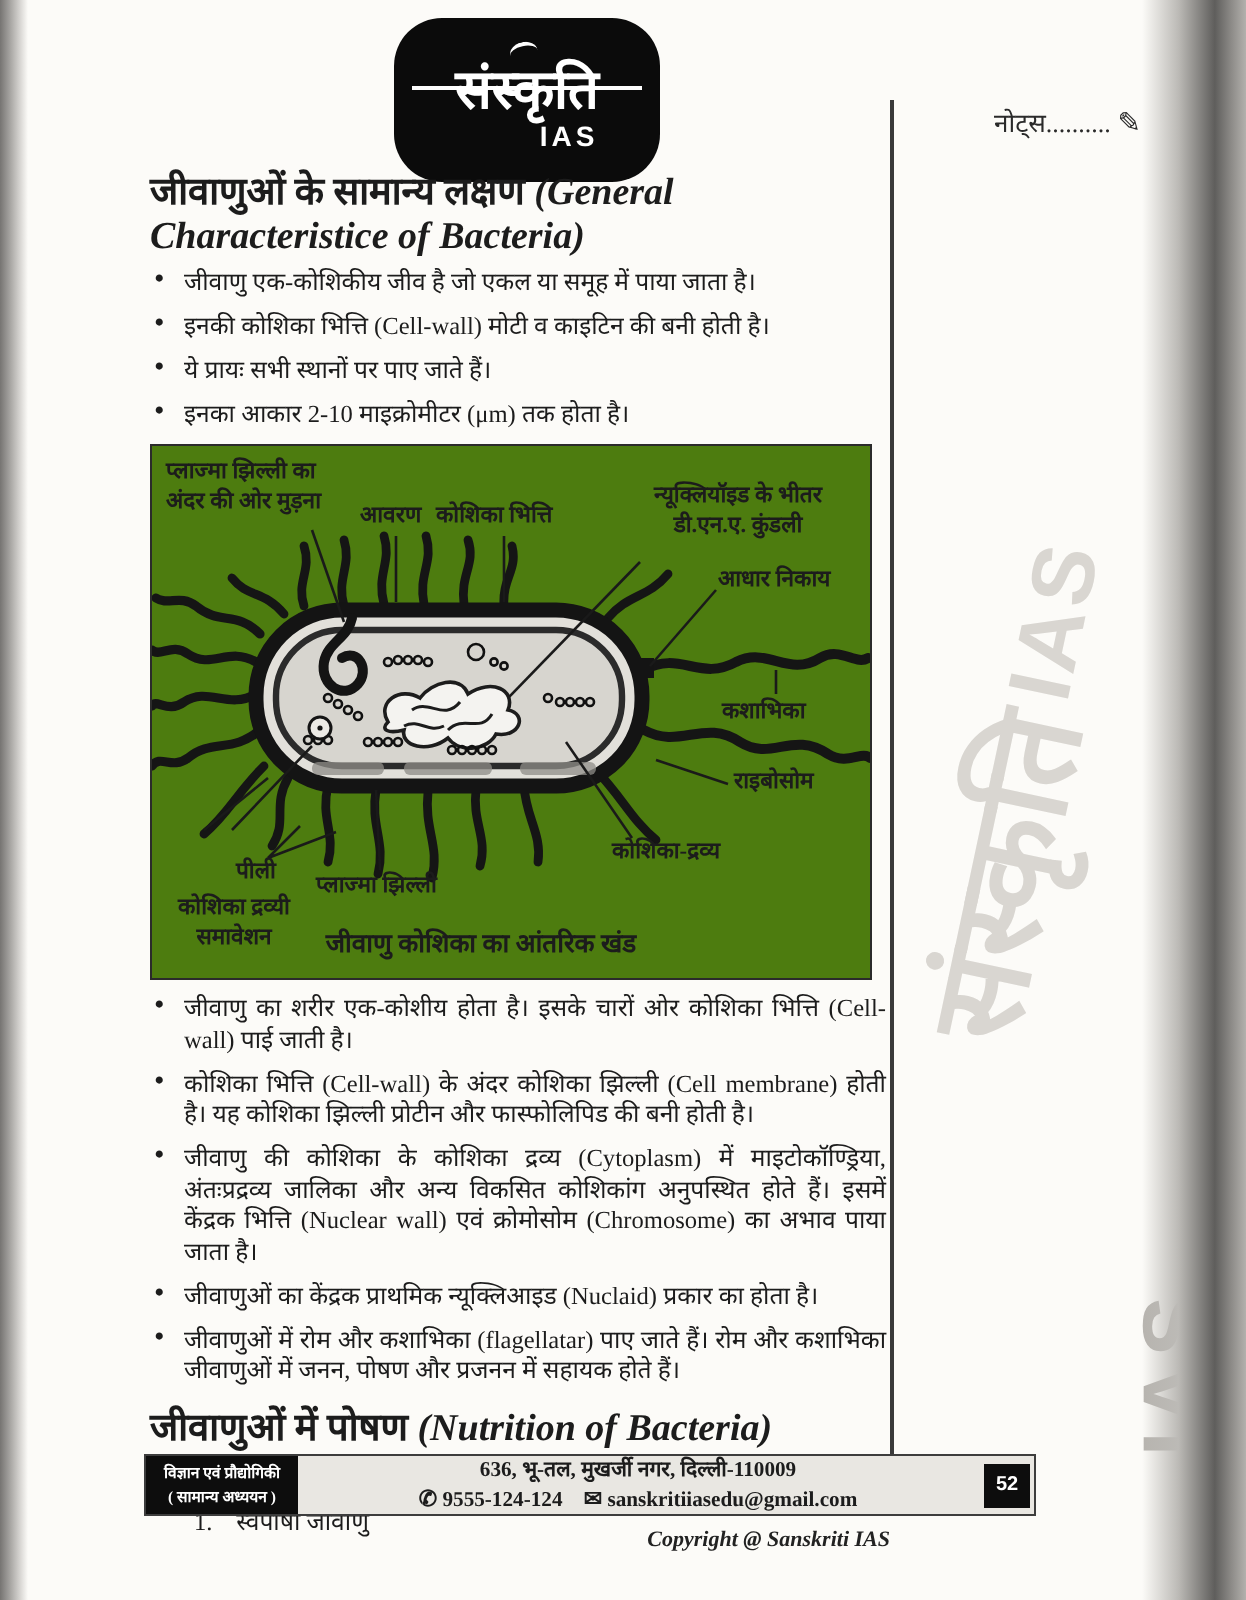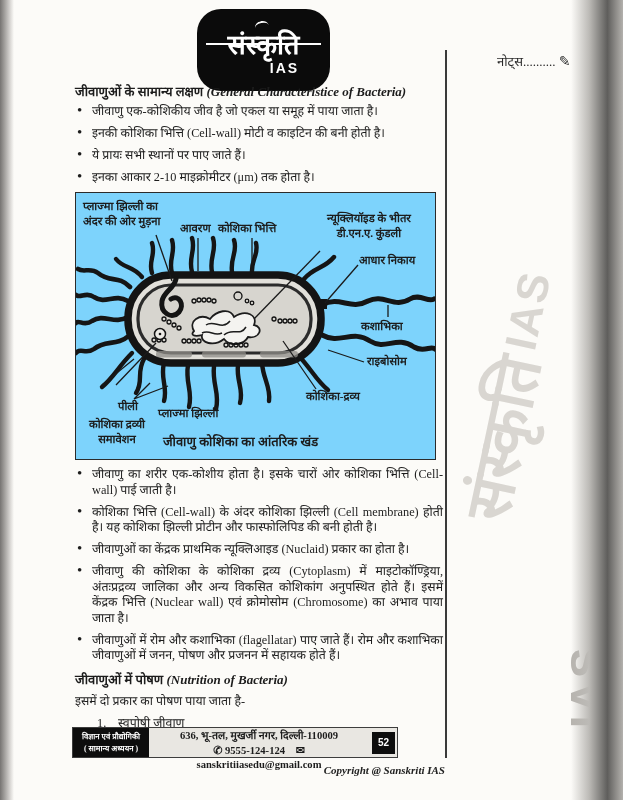--- a/index.html
+++ b/index.html
@@ -29,40 +29,40 @@
   .logo .hi{position:relative;color:#fff;font-size:27px;font-weight:bold;line-height:1;margin-top:8px;z-index:1;}
   .logo .en{position:relative;color:#fff;font-family:"Liberation Sans",sans-serif;font-size:14px;font-weight:bold;letter-spacing:2px;margin:1px 0 0 42px;z-index:1;}
 
   .notes-line{position:absolute;left:497px;top:52px;font-size:13px;color:#2a2a2a;z-index:7;white-space:nowrap;}
   .notes-line .pen{font-size:14px;}
 
   .vrule{position:absolute;left:445px;top:50px;width:1.5px;height:708px;background:#3a3a3a;z-index:5;}
 
   
   .content{position:absolute;left:75px;top:82px;width:368px;z-index:4;}
-  .sec-title{font-size:13px;font-weight:bold;margin:0 0 4px 0;}
+  .sec-title{font-size:19px;font-weight:bold;margin:0 0 4px 0;}
   .sec-title .en{font-style:italic;}
   .bullets{list-style:none;margin:0;padding:0;}
   .bullets li{position:relative;padding-left:17px;font-size:12.3px;line-height:15.5px;margin-bottom:6.5px;text-align:justify;}
   .bullets li::before{content:"•";position:absolute;left:2px;top:-1px;font-size:15px;}
   .mt6{margin-top:6px;} .mt7{margin-top:7px;}
 
   
-  .figure{position:relative;width:359px;height:266px;border:1.5px solid #2b2b2b;margin-top:4px;background:#7dd3fc;}
+  .figure{position:relative;width:359px;height:266px;border:1.5px solid #2b2b2b;margin-top:4px;background:#4d7c0f;}
   .figure svg{position:absolute;left:0;top:0;}
   .fig-label{position:absolute;font-size:11.3px;font-weight:bold;line-height:1.3;white-space:pre-line;z-index:2;}
   .fig-caption{position:absolute;left:0;right:30px;top:239px;text-align:center;font-size:13px;font-weight:bold;z-index:2;}
 
   .nut-intro{font-size:12.3px;margin-top:4px;}
   .numlist{list-style:none;margin:4px 0 0 0;padding:0 0 0 22px;}
   .numlist li{font-size:12.3px;line-height:21px;}
   .numlist .num{display:inline-block;width:18px;}
 
   
-  .footer-bar{position:absolute;left:72px;top:727px;width:326px;height:31px;border:1px solid #3d3d3d;background:#e9e7e2;z-index:5;box-sizing:border-box;}
+  .footer-bar{position:absolute;left:72px;top:727px;width:446px;height:31px;border:1px solid #3d3d3d;background:#e9e7e2;z-index:5;box-sizing:border-box;}
   .footer-left{position:absolute;left:0;top:0;width:76px;height:100%;background:#0d0d0d;color:#fff;
     display:flex;flex-direction:column;align-items:center;justify-content:center;font-size:7.8px;font-weight:bold;line-height:1.5;}
   .footer-center{position:absolute;left:78px;right:30px;top:1px;text-align:center;font-weight:bold;}
   .footer-center .l1{font-size:10.6px;line-height:14px;}
   .footer-center .l2{font-size:10.6px;line-height:14px;}
   .footer-center .icn{font-size:11px;}
   .page-num{position:absolute;right:2px;top:3.5px;width:23px;height:22px;background:#0d0d0d;color:#fff;
     font-family:"Liberation Sans",sans-serif;font-size:10px;font-weight:bold;display:flex;align-items:center;justify-content:center;}
   .copyright{position:absolute;right:178px;top:764px;font-size:11px;font-style:italic;font-weight:bold;color:#222;z-index:5;}
 </style>
@@ -228,22 +228,22 @@
       <div class="fig-label" style="left:82px;top:213px;">प्लाज्मा झिल्ली</div>
       <div class="fig-label" style="left:42px;top:206px;">पीली</div>
       <div class="fig-label" style="left:2px;top:192px;width:78px;text-align:center;margin-top:32px;">कोशिका द्रव्यी
 समावेशन</div>
       <div class="fig-caption">जीवाणु कोशिका का आंतरिक खंड</div>
     </div>
 
     <ul class="bullets mt7">
       <li>जीवाणु का शरीर एक-कोशीय होता है। इसके चारों ओर कोशिका भित्ति (Cell-wall) पाई जाती है।</li>
       <li>कोशिका भित्ति (Cell-wall) के अंदर कोशिका झिल्ली (Cell membrane) होती है। यह कोशिका झिल्ली प्रोटीन और फास्फोलिपिड की बनी होती है।</li>
+      <li>जीवाणु की कोशिका के कोशिका द्रव्य (Cytoplasm) में माइटोकॉण्ड्रिया, अंतःप्रद्रव्य जालिका और अन्य विकसित कोशिकांग अनुपस्थित होते हैं। इसमें केंद्रक भित्ति (Nuclear wall) एवं क्रोमोसोम (Chromosome) का अभाव पाया जाता है।</li>
       <li>जीवाणुओं का केंद्रक प्राथमिक न्यूक्लिआइड (Nuclaid) प्रकार का होता है।</li>
-      <li>जीवाणु की कोशिका के कोशिका द्रव्य (Cytoplasm) में माइटोकॉण्ड्रिया, अंतःप्रद्रव्य जालिका और अन्य विकसित कोशिकांग अनुपस्थित होते हैं। इसमें केंद्रक भित्ति (Nuclear wall) एवं क्रोमोसोम (Chromosome) का अभाव पाया जाता है।</li>
       <li>जीवाणुओं में रोम और कशाभिका (flagellatar) पाए जाते हैं। रोम और कशाभिका जीवाणुओं में जनन, पोषण और प्रजनन में सहायक होते हैं।</li>
     </ul>
 
     <div class="sec-title mt6">
       <span>जीवाणुओं में पोषण</span>
       <span class="en">(Nutrition of Bacteria)</span>
     </div>
     <div class="nut-intro">इसमें दो प्रकार का पोषण पाया जाता है-</div>
     <ol class="numlist">
       <li>

